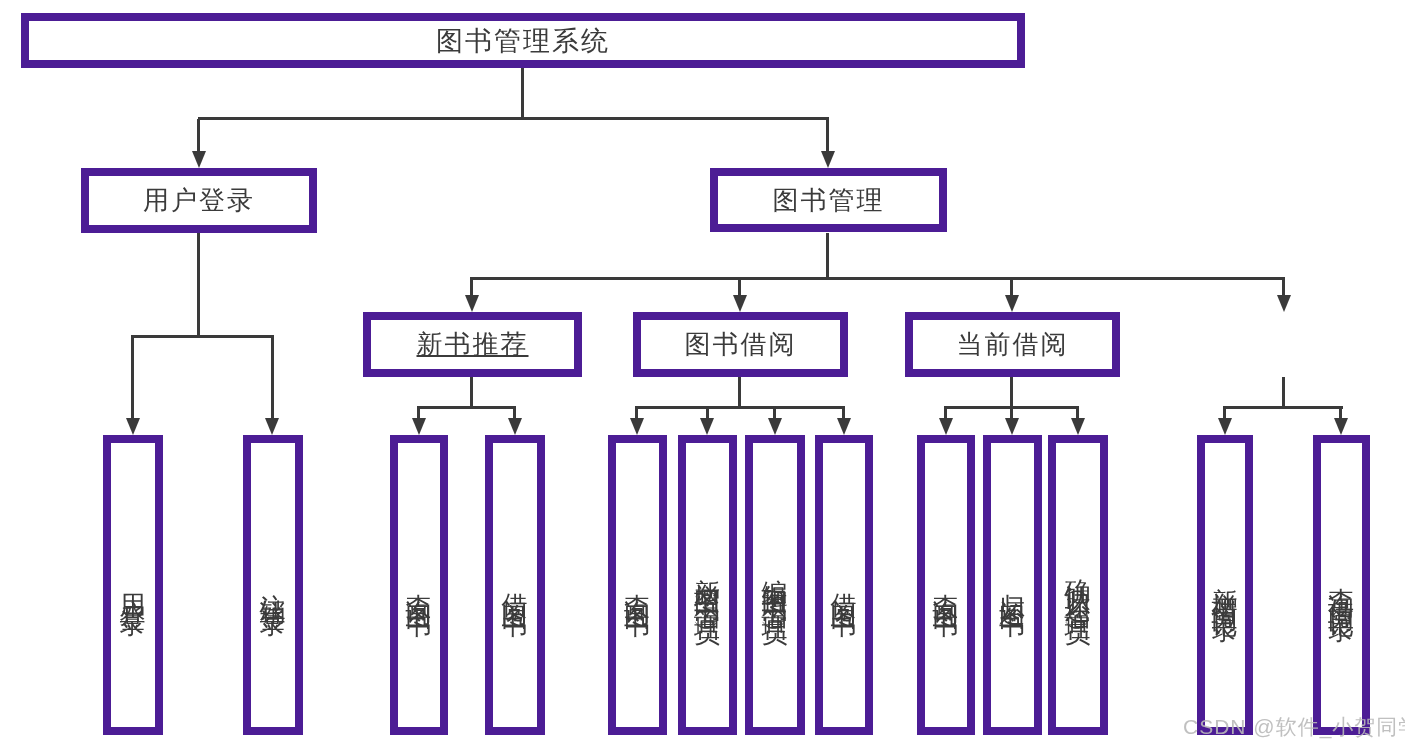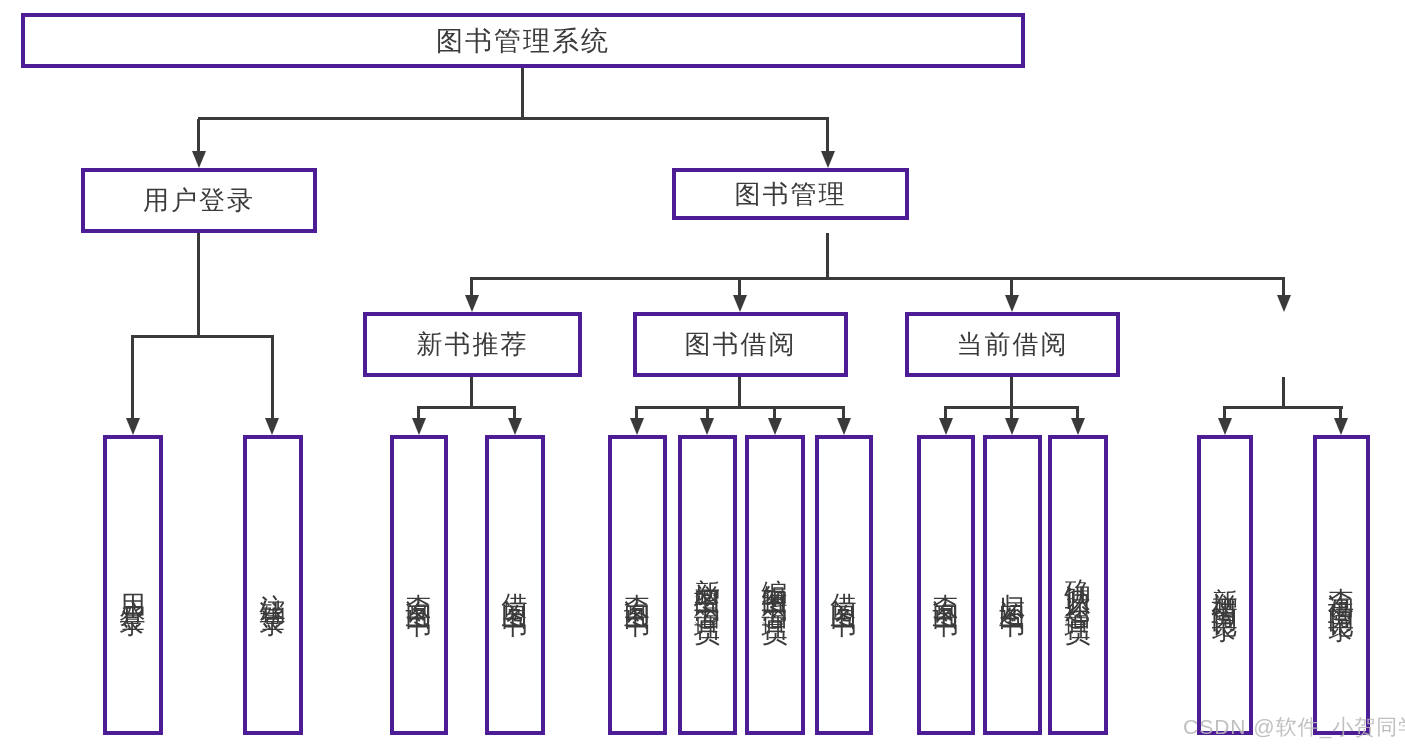--- a/index.html
+++ b/index.html
@@ -2,21 +2,21 @@
 <html><head>
 <meta charset="utf-8">
 <style>
   html,body{margin:0;padding:0;background:#ffffff;}
   .canvas{
     position:relative;width:1405px;height:747px;background:#ffffff;overflow:hidden;
     font-family:"Liberation Sans","DejaVu Sans",sans-serif;
   }
   .node{
     position:absolute;box-sizing:border-box;
-    background:#ffffff;border:4px solid #4c1d95;
+    background:#ffffff;border:8px solid #4c1d95;
     display:flex;align-items:center;justify-content:center;
     color:#3b3b3b;font-size:26px;letter-spacing:2px;
     z-index:2;
   }
   .node.root{font-size:27px;}
   .leaf span{
     writing-mode:vertical-rl;text-orientation:upright;
     letter-spacing:6px;line-height:1;font-size:26px;
   }
   .v{position:absolute;width:3px;background:#3a3a3a;z-index:1;}
@@ -34,23 +34,23 @@
 </style>
 </head>
 <body>
 
 <div class="canvas">
 
   <div class="node root" style="left:21px;top:13px;width:1004px;height:55px;">图书管理系统</div>
 
   <div class="node" style="left:81px;top:168px;width:236px;height:65px;">用户登录</div>
 
-  <div class="node" style="left:672px;top:168px;width:237px;height:52px;font-family:Liberation Serif, serif;">图书管理</div>
+  <div class="node" style="left:710px;top:168px;width:237px;height:64px;font-family:Liberation Serif, serif;">图书管理</div>
 
-  <div class="node" style="left:363px;top:312px;width:219px;height:65px;">新书推荐</div>
+  <div class="node" style="left:363px;top:312px;width:219px;height:65px;text-decoration:underline;">新书推荐</div>
 
   <div class="node" style="left:905px;top:312px;width:215px;height:65px;">当前借阅</div>
 
   <div class="node" style="left:633px;top:312px;width:215px;height:65px;">图书借阅</div>
 
 
   <div class="node leaf" style="left:103px;top:435px;width:60px;height:300px;">
     <span>用户登录</span>
   </div>
   <div class="node leaf" style="left:243px;top:435px;width:60px;height:300px;">

